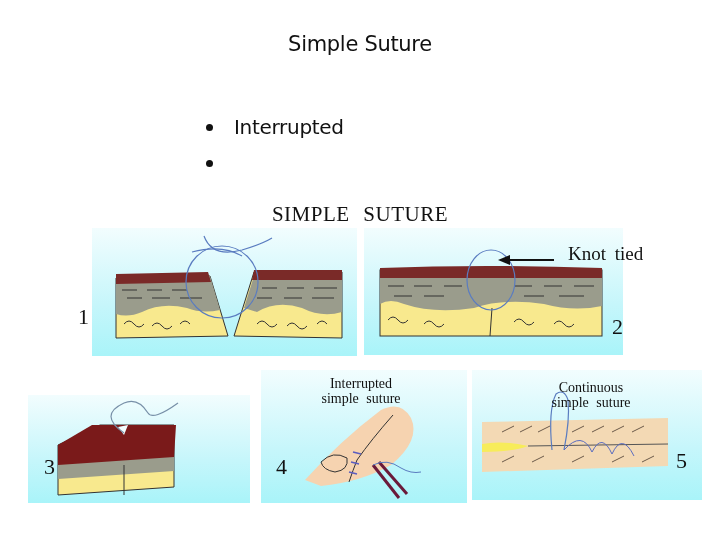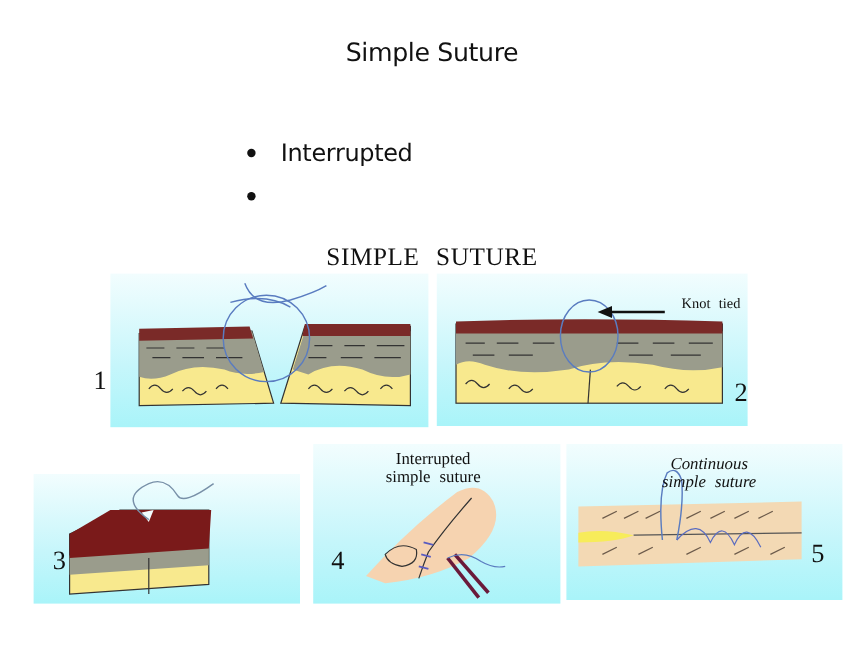--- a/index.html
+++ b/index.html
@@ -110,21 +110,21 @@
         <path d="M150 94 q5 -6 10 0 q5 6 10 0"></path>
         <path d="M190 96 q5 -6 10 0 q5 6 10 0"></path>
     </g>
     <line x1="128" y1="80" x2="126" y2="108" stroke="#333" stroke-width="1"></line>
     <ellipse cx="127" cy="52" rx="24" ry="30" fill="none" stroke="#5a7cc0" stroke-width="1.2"></ellipse>
 
     <line x1="142" y1="32" x2="190" y2="32" stroke="#111" stroke-width="2"></line>
     <polygon points="134,32 146,27 146,37" fill="#111"></polygon>
   </svg>
 </div>
-<div class="caption" style="left:568px; top:246px; font-size:12px;">Knot  tied</div>
+<div class="caption" style="left:568px; top:246px; font-size:19px;">Knot  tied</div>
 <div class="num" style="left:612px; top:314px;">2</div>
 
 <div class="panel" style="left:28px; top:395px; width:222px; height:108px;">
   <svg width="222" height="108">
     <polygon points="30,50 72,30 146,30 146,92 30,100" fill="#f8e98e" stroke="#333" stroke-width="1"></polygon>
     <polygon points="30,68 146,60 146,76 30,84" fill="#9a9c8c"></polygon>
     <polygon points="30,50 64,30 148,30 146,62 30,70" fill="#7a1a1a"></polygon>
     <polygon points="90,32 96,40 100,30" fill="#f2fdfe"></polygon>
     <line x1="96" y1="70" x2="96" y2="100" stroke="#333" stroke-width="1"></line>
     <path d="M96 38 Q70 20 96 8 Q110 2 120 18 Q125 26 150 8" fill="none" stroke="#7890a8" stroke-width="1.2"></path>
@@ -169,17 +169,17 @@
         <line x1="60" y1="92" x2="72" y2="86"></line>
         <line x1="100" y1="92" x2="112" y2="86"></line>
         <line x1="140" y1="92" x2="152" y2="86"></line>
         <line x1="170" y1="92" x2="182" y2="86"></line>
     </g>
     <line x1="56" y1="76" x2="196" y2="74" stroke="#555" stroke-width="1"></line>
     <path d="M80 80 Q76 40 84 24 Q92 18 96 30 Q98 50 92 80" fill="none" stroke="#5a7cc0" stroke-width="1.2"></path>
     <path d="M92 80 Q110 60 120 82 Q130 62 140 84 Q150 62 162 86" fill="none" stroke="#5a6cc0" stroke-width="1"></path>
   </svg>
 </div>
-<div class="caption" style="left:516px; top:380px; width:150px;font-style:italic;">
+<div class="caption" style="left:516px; top:380px; width:150px;">
   <div>Continuous</div>
   <div>simple  suture</div>
 </div>
 <div class="num" style="left:676px; top:448px;">5</div>
 
 </body></html>

